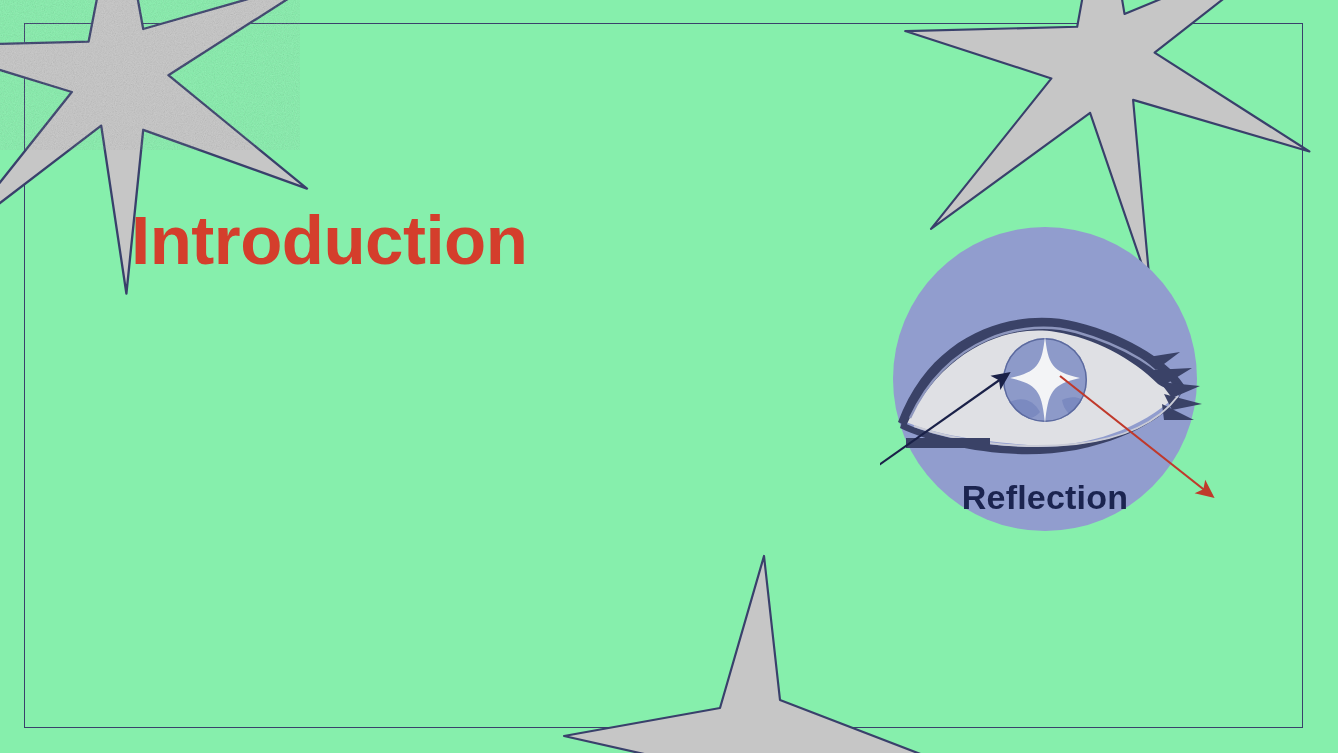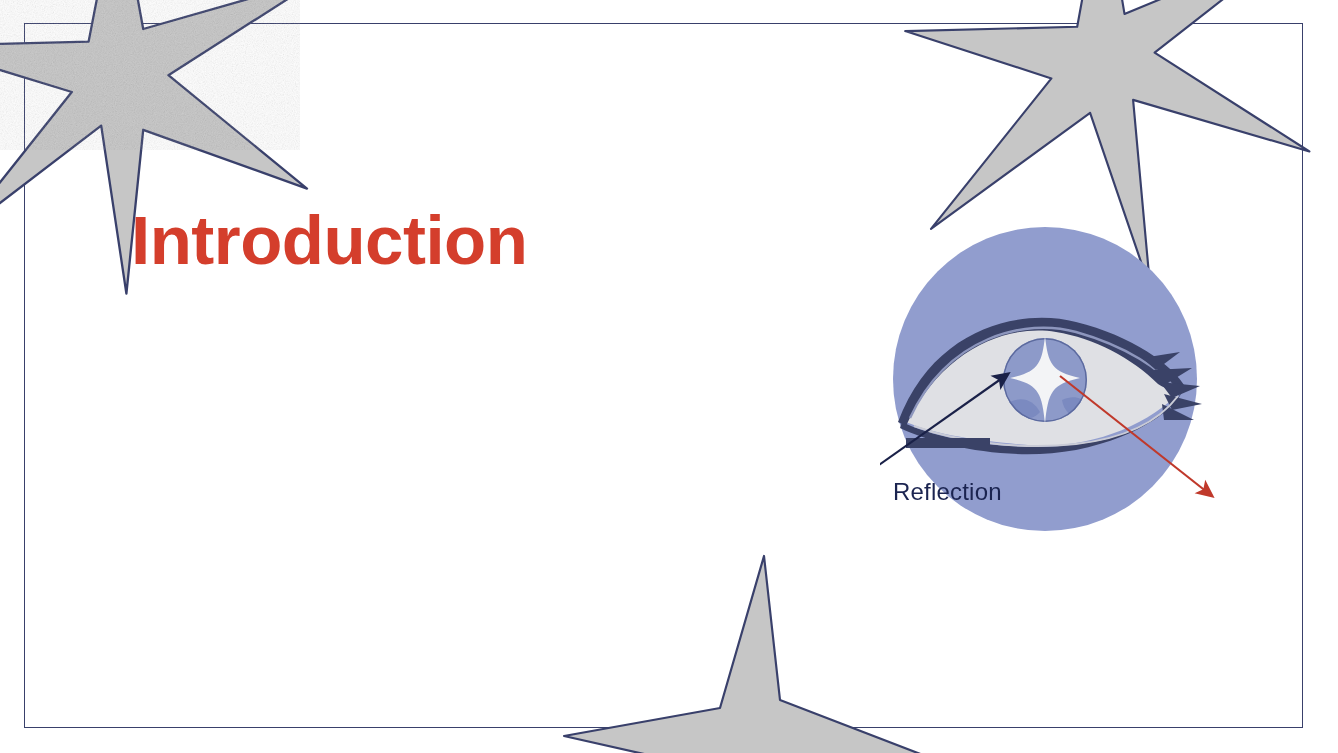--- a/index.html
+++ b/index.html
@@ -5,21 +5,21 @@
   html, body {
     margin: 0;
     padding: 0;
     background: #b9b9b9;
   }
   #slide {
     position: relative;
     width: 1338px;
     height: 753px;
     overflow: hidden;
-    background-color: #ffffff;
+    background-color: #86efac;
     font-family: "Liberation Sans", sans-serif;
   }
   
   #grain {
     position: absolute;
     inset: 0;
     pointer-events: none;
     opacity: 0.55;
     mix-blend-mode: multiply;
     z-index: 40;
@@ -81,23 +81,24 @@
     top: 212px;
     width: 360px;
     height: 320px;
     z-index: 20;
   }
   #reflection-label {
     position: absolute;
     left: 893px;
     top: 478px;
     width: 304px;
-    font-size: 24px;
+    text-align: center;
+    font-size: 34px;
     color: #1b2450;
-    font-weight: 400;
+    font-weight: 700;
     letter-spacing: 0.2px;
     z-index: 25;
   }
 </style>
 </head>
 <body>
 
 <div id="slide">
 
   <div class="sparkle" id="sparkle-top-left">

